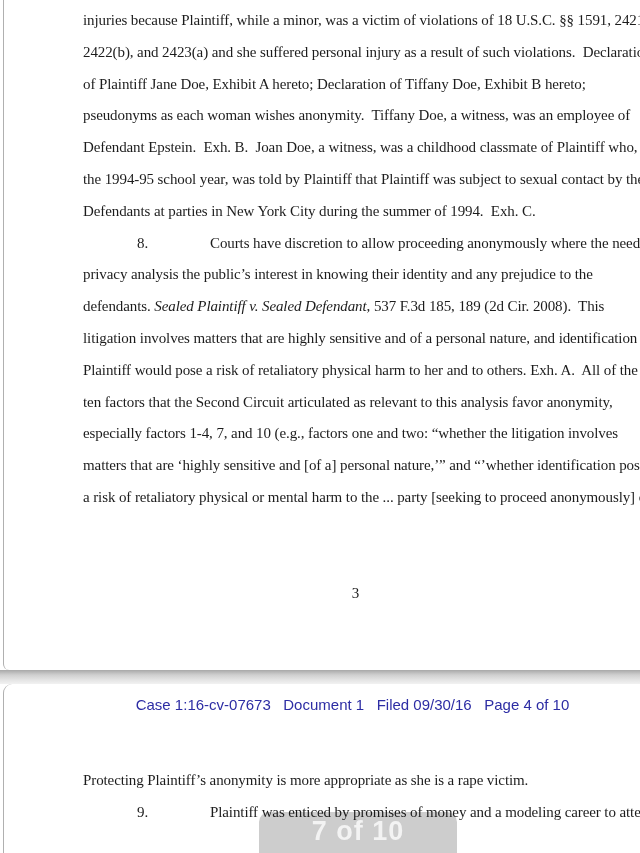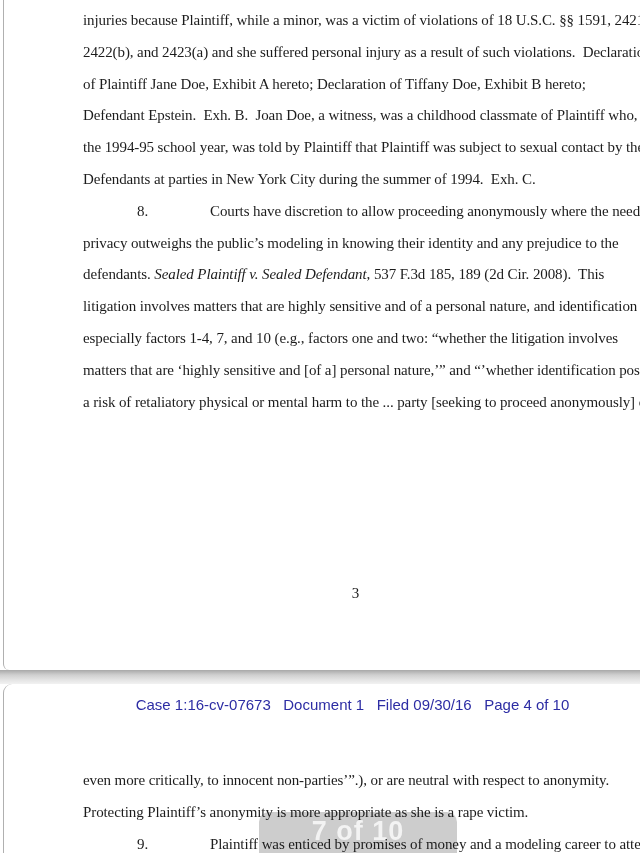--- a/index.html
+++ b/index.html
@@ -58,41 +58,43 @@
 </head>
 <body>
 
 <div class="viewport">
 
   <div class="page page3">
     <div class="textblock tb3">
       <div class="line">injuries because Plaintiff, while a minor, was a victim of violations of 18 U.S.C. §§ 1591, 2421,</div>
       <div class="line">2422(b), and 2423(a) and she suffered personal injury as a result of such violations.  Declaration</div>
       <div class="line">of Plaintiff Jane Doe, Exhibit A hereto; Declaration of Tiffany Doe, Exhibit B hereto;</div>
+      <div class="line">pseudonyms as each woman wishes anonymity.  Tiffany Doe, a witness, was an employee of</div>
       <div class="line">Defendant Epstein.  Exh. B.  Joan Doe, a witness, was a childhood classmate of Plaintiff who, in</div>
       <div class="line">the 1994-95 school year, was told by Plaintiff that Plaintiff was subject to sexual contact by the</div>
       <div class="line">Defendants at parties in New York City during the summer of 1994.  Exh. C.</div>
       <div class="line"><span class="pnum">8.</span><span>Courts have discretion to allow proceeding anonymously where the need for</span></div>
-      <div class="line">privacy outweighs the public’s modeling in knowing their identity and any prejudice to the</div>
+      <div class="line">privacy analysis the public’s interest in knowing their identity and any prejudice to the</div>
       <div class="line"><span>defendants. </span><i class="cite-italic">Sealed Plaintiff v. Sealed Defendant</i><span>, 537 F.3d 185, 189 (2d Cir. 2008).  This</span></div>
       <div class="line">litigation involves matters that are highly sensitive and of a personal nature, and identification of</div>
+      <div class="line">Plaintiff would pose a risk of retaliatory physical harm to her and to others. Exh. A.  All of the</div>
+      <div class="line">ten factors that the Second Circuit articulated as relevant to this analysis favor anonymity,</div>
       <div class="line">especially factors 1-4, 7, and 10 (e.g., factors one and two: “whether the litigation involves</div>
       <div class="line">matters that are ‘highly sensitive and [of a] personal nature,’” and “’whether identification poses</div>
       <div class="line">a risk of retaliatory physical or mental harm to the ... party [seeking to proceed anonymously] or</div>
     </div>
     <div class="pageno">3</div>
   </div>
 
   <div class="page-gap"></div>
 
   <div class="page page4">
     <div class="stamp">Case 1:16-cv-07673   Document 1   Filed 09/30/16   Page 4 of 10</div>
     <div class="page-indicator">
       <span class="page-indicator-label">7 of 10</span>
     </div>
     <div class="textblock tb4">
-      <div class="line">even more critically, to innocent non-parties’”.), or are neutral with respect to anonymity.</div>
       <div class="line">Protecting Plaintiff’s anonymity is more appropriate as she is a rape victim.</div>
       <div class="line"><span class="pnum">9.</span><span>Plaintiff was enticed by promises of money and a modeling career to attend a</span></div>
     </div>
   </div>
 
 </div>
 
 </body></html>

